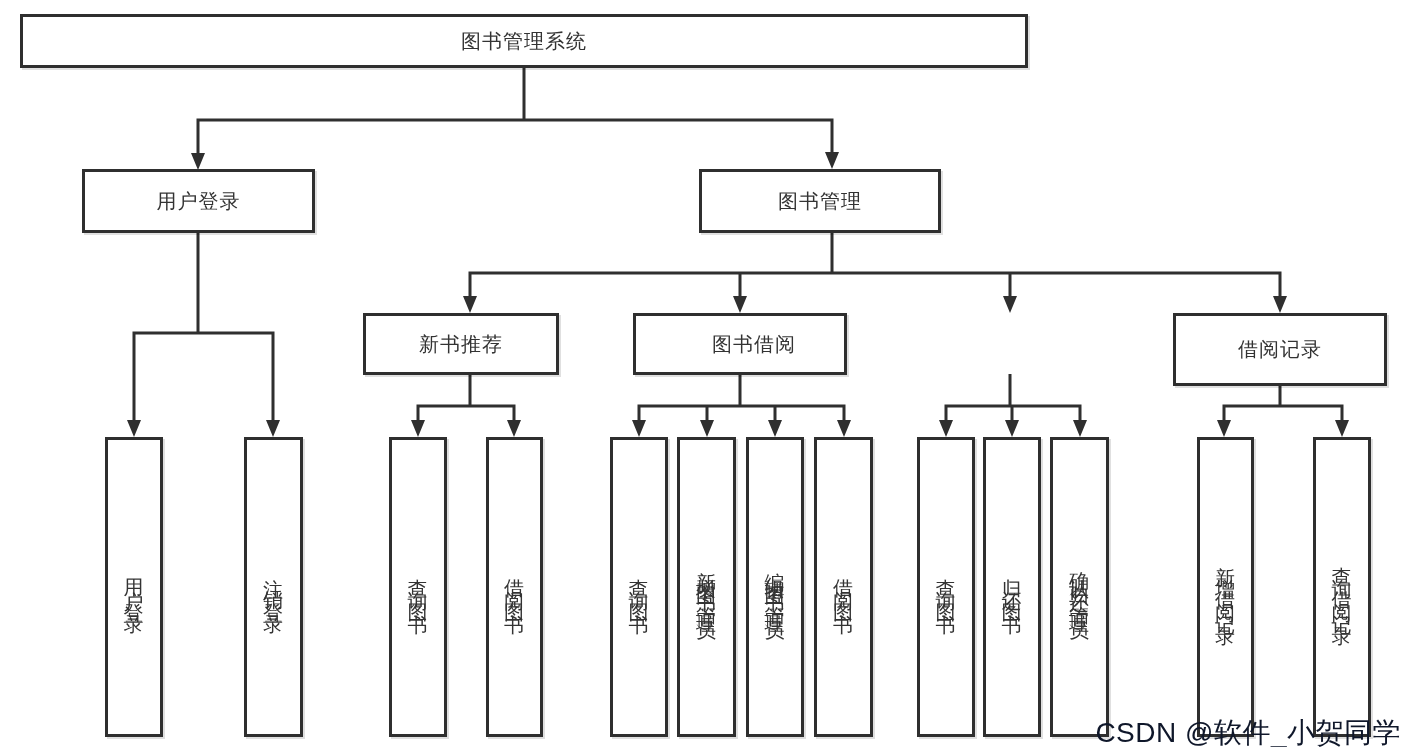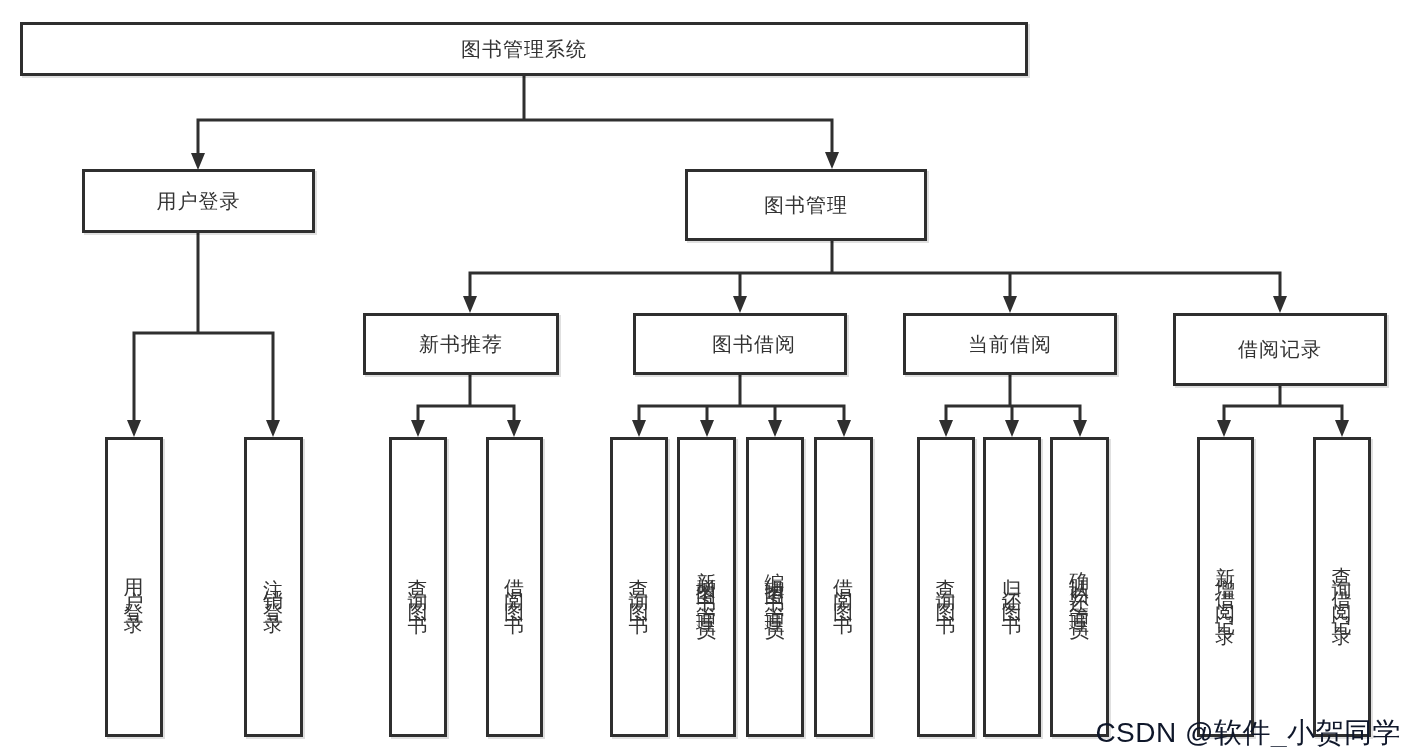--- a/index.html
+++ b/index.html
@@ -124,28 +124,27 @@
       M700,420 L714,420 L707,437 Z
       M768,420 L782,420 L775,437 Z
       M837,420 L851,420 L844,437 Z
       M939,420 L953,420 L946,437 Z
       M1005,420 L1019,420 L1012,437 Z
       M1073,420 L1087,420 L1080,437 Z
       M1217,420 L1231,420 L1224,437 Z
       M1335,420 L1349,420 L1342,437 Z"></path>
   </svg>
 
-  <div class="box hbox" style="left:20px; top:22px; width:1008px; height:54px;">图书管理系统</div>
+  <div class="box hbox" style="left:20px; top:14px; width:1008px; height:54px;">图书管理系统</div>
 
   <div class="box hbox" style="left:82px; top:169px; width:233px; height:64px;">用户登录</div>
-  <div class="box hbox" style="left:685px; top:169px; width:242px; height:72px;">图书管理</div>
+  <div class="box hbox" style="left:699px; top:169px; width:242px; height:64px;">图书管理</div>
 
   <div class="box hbox" style="left:363px; top:313px; width:196px; height:62px;">新书推荐</div>
   <div class="box hbox" style="left:633px; top:313px; width:214px; height:62px;padding-left:28px;">图书借阅</div>
-  <div class="box hbox" style="left:903px; top:313px; width:214px; height:62px;">当前借阅</div>
   <div class="box hbox" style="left:1173px; top:313px; width:214px; height:73px;">借阅记录</div>
 
   <div class="box vbox" style="left:105px; top:437px; width:58px; height:300px;">用户登录</div>
   <div class="box vbox" style="left:244px; top:437px; width:59px; height:300px;">注销登录</div>
 
   <div class="box vbox" style="left:389px; top:437px; width:58px; height:300px;">查询图书</div>
   <div class="box vbox" style="left:486px; top:437px; width:57px; height:300px;">借阅图书</div>
 
   <div class="box vbox" style="left:610px; top:437px; width:58px; height:300px;">查询图书</div>
   <div class="box vbox long" style="left:677px; top:437px; width:59px; height:300px;">新增图书（管理员）</div>

